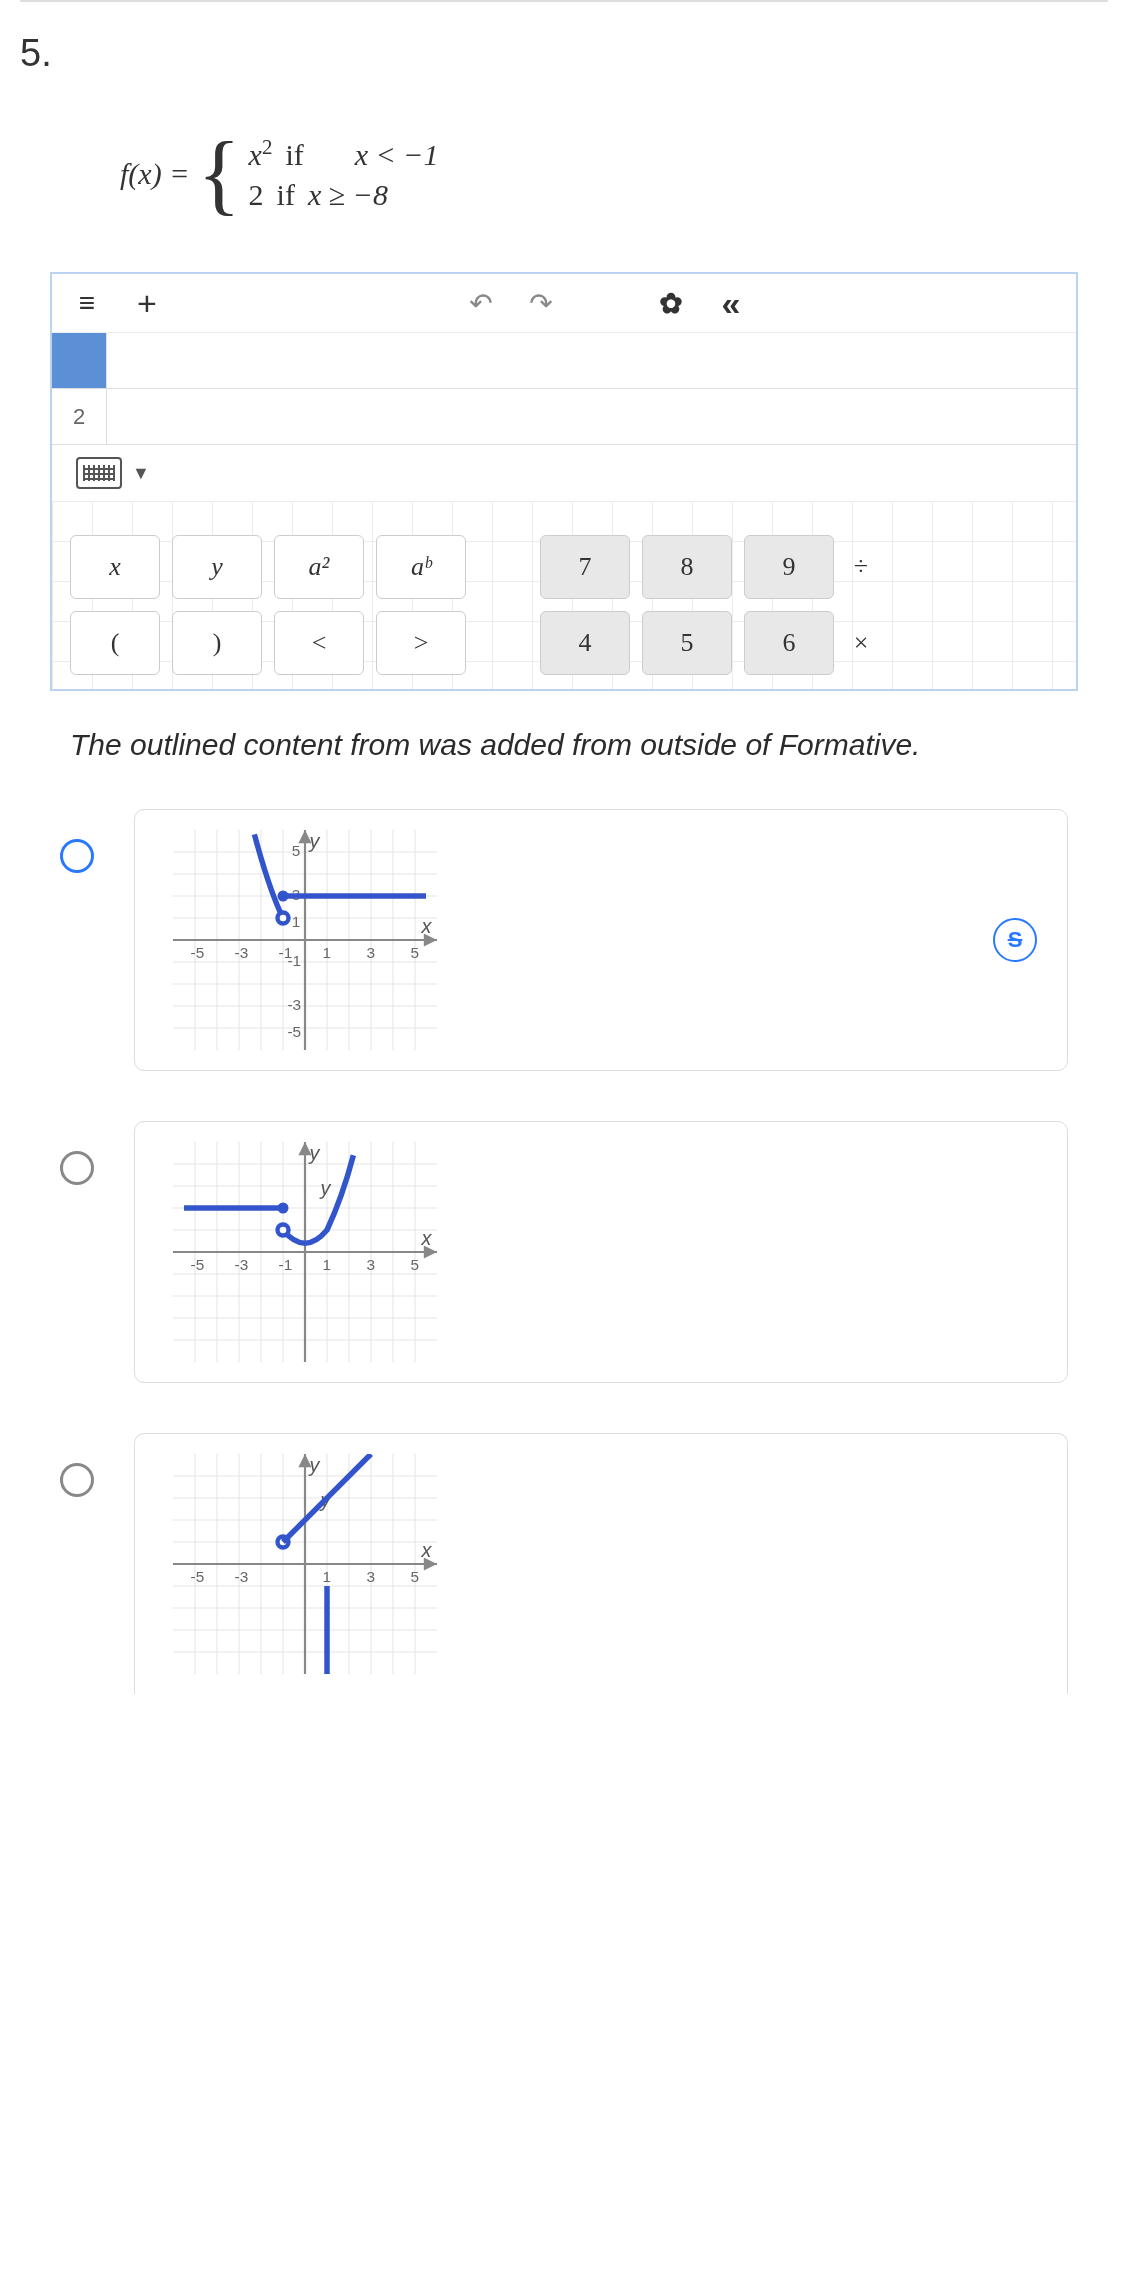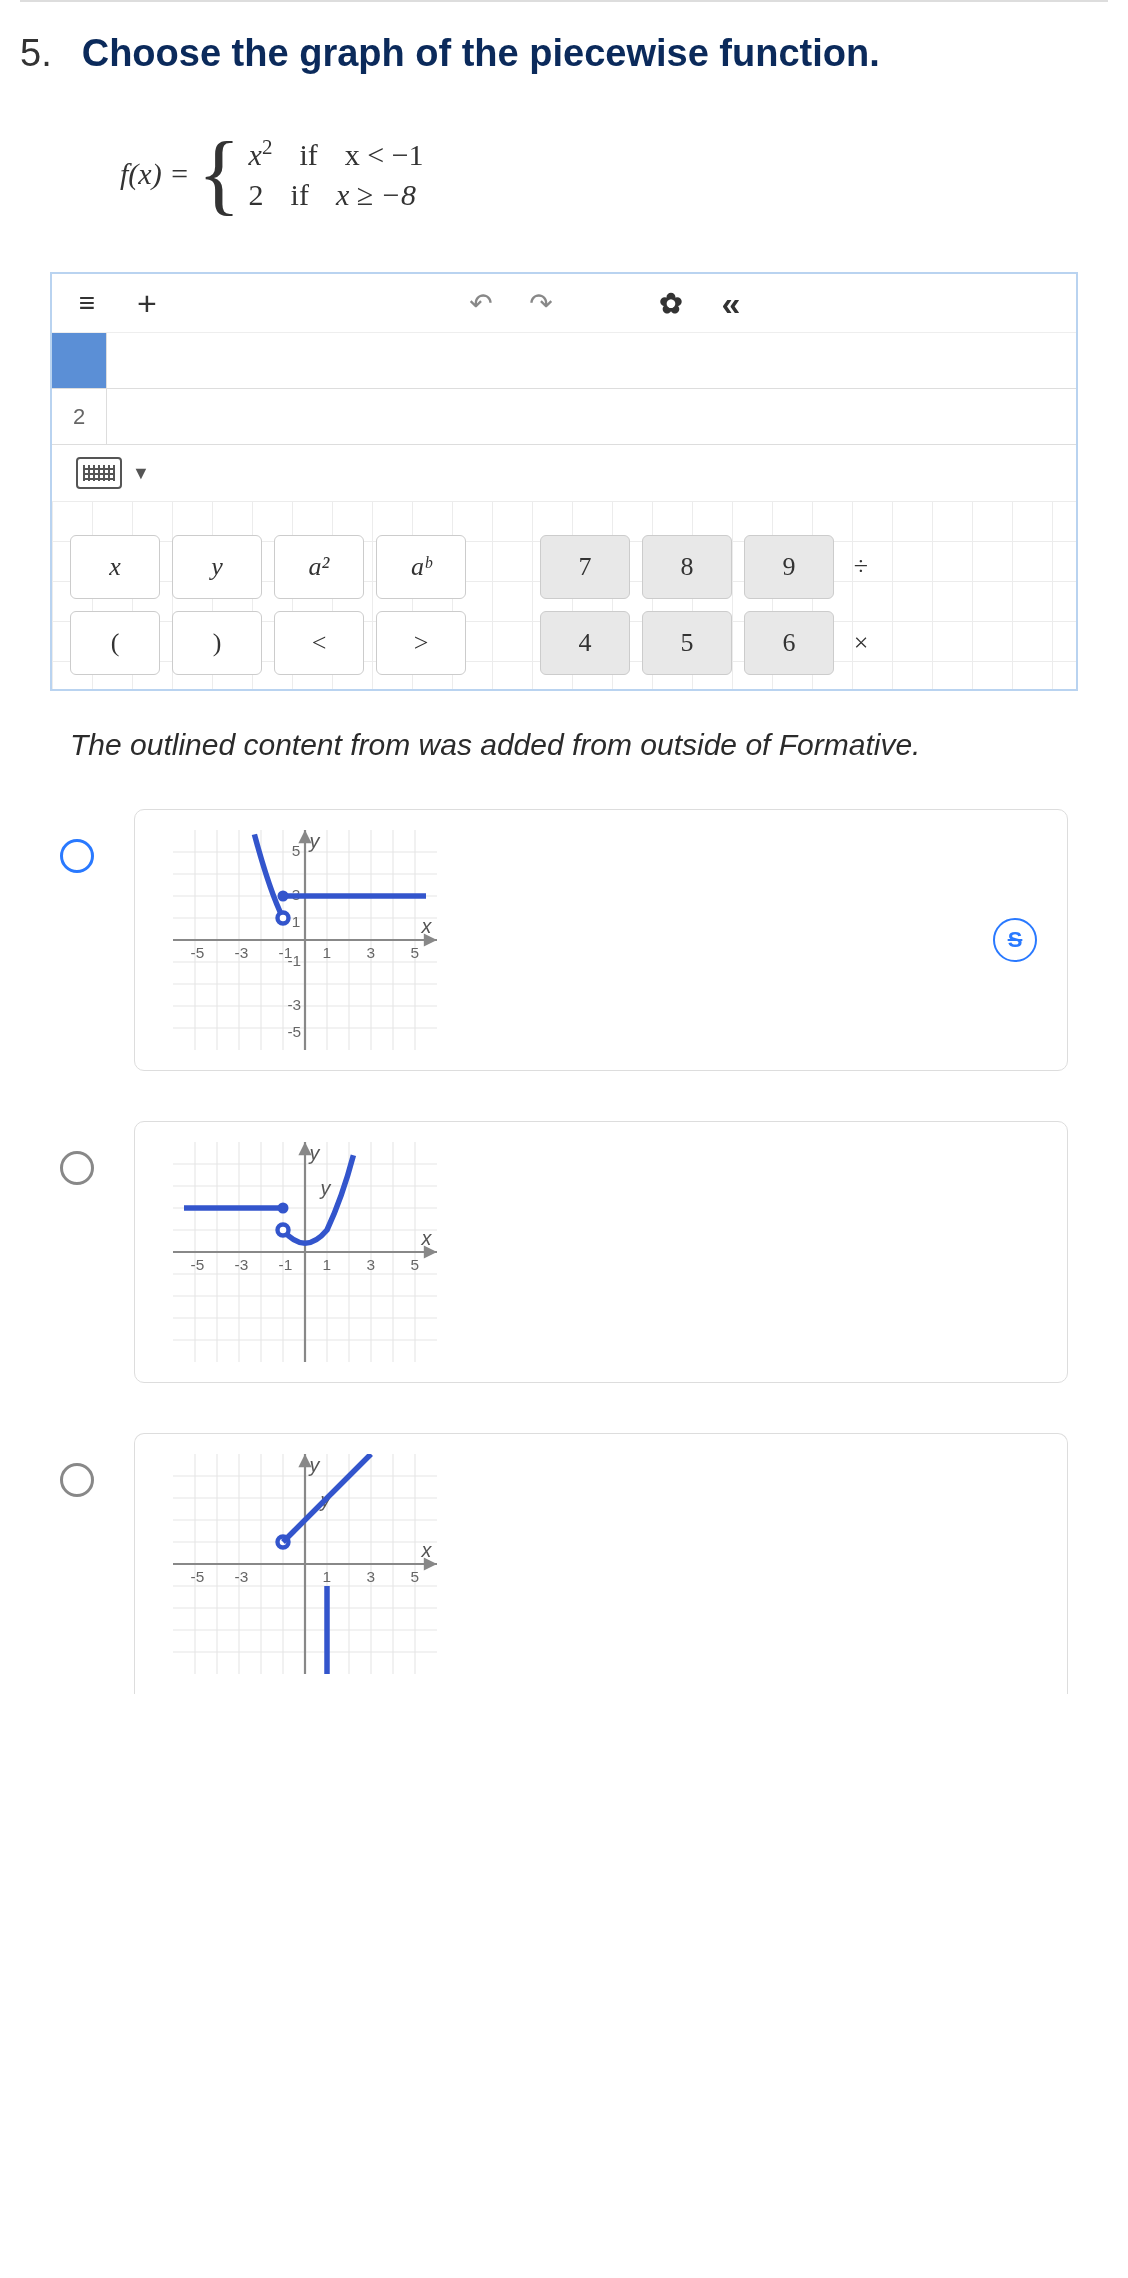--- a/index.html
+++ b/index.html
@@ -4,21 +4,21 @@
 <style>
 * { box-sizing: border-box; margin: 0; padding: 0; }
 body { font-family: -apple-system, BlinkMacSystemFont, "Segoe UI", Arial, sans-serif; background: #fff; color: #333; width: 1128px; }
 .top-border { border-top: 2px solid #ddd; margin: 0 20px; }
 .header-row { display: flex; align-items: flex-start; padding: 30px 40px 20px 20px; gap: 30px; }
 .qnum { font-size: 38px; color: #333; font-weight: 400; }
 .qtitle { font-size: 38px; font-weight: 700; color: #0b2a5b; }
 .fn-img { margin: 40px 0 60px 120px; font-family: Georgia, 'Times New Roman', serif; font-size: 30px; display: flex; align-items: center; gap: 8px; }
 .brace { font-size: 90px; line-height: 0.6; font-weight: 200; color: #333; }
 .piece-rows { display: flex; flex-direction: column; gap: 6px; }
-.piece-row { display: flex; align-items: baseline; gap: 27px; }
+.piece-row { display: flex; align-items: baseline; gap: 13px; }
 .piece-row .if { }
 .sup { font-size: 0.7em; vertical-align: super; }
 
 .embed { margin: 0 50px 30px 50px; border: 2px solid #b9d3f0; overflow: hidden; }
 .tool-row { display: flex; align-items: center; padding: 14px 20px; gap: 30px; border-bottom: 1px solid #eee; }
 .tool-ic { width: 30px; height: 30px; display: flex; align-items: center; justify-content: center; color: #888; font-size: 28px; }
 .tool-ic.plus { color: #333; font-size: 34px; font-weight: 300; }
 .tool-ic.bold { color: #333; font-weight: 700; }
 .input-row { display: flex; border-bottom: 1px solid #ddd; }
 .row-cell { width: 55px; height: 55px; border-right: 1px solid #ddd; display: flex; align-items: center; justify-content: center; font-size: 22px; color: #666; background: #fff; }
@@ -54,31 +54,30 @@
 .ticklbl { font-size: 7px; fill: #666; }
 .axlbl { font-size: 9px; fill: #555; font-style: italic; }
 </style>
 </head>
 <body>
 
 <div class="top-border"></div>
 
 <div class="header-row">
   <div class="qnum">5.</div>
-  <div class="qtitle">Choose the graph of the piecewise function.</div>
 </div>
 
 <div class="fn-img">
   <span style="font-style:italic;text-align:center;">f(x) =</span>
   <span class="brace">{</span>
   <div class="piece-rows">
     <div class="piece-row">
       <span><i>x</i><span class="sup">2</span></span>
       <span class="if">if</span>
-      <span style="">x &lt; −1</span>
+      <span style="font-style:italic;margin-left:38px;">x &lt; −1</span>
     </div>
     <div class="piece-row">
       <span>2</span>
       <span class="if">if</span>
       <span style="font-style:italic;">x ≥ −8</span>
     </div>
   </div>
 </div>
 
 <div class="embed">

